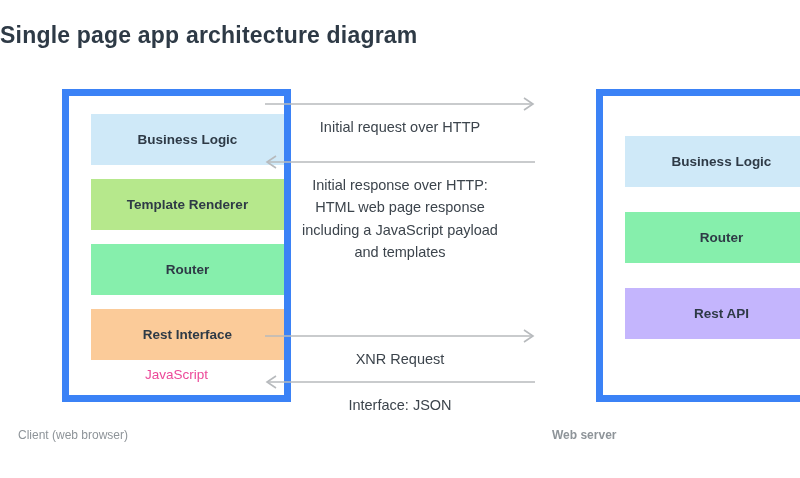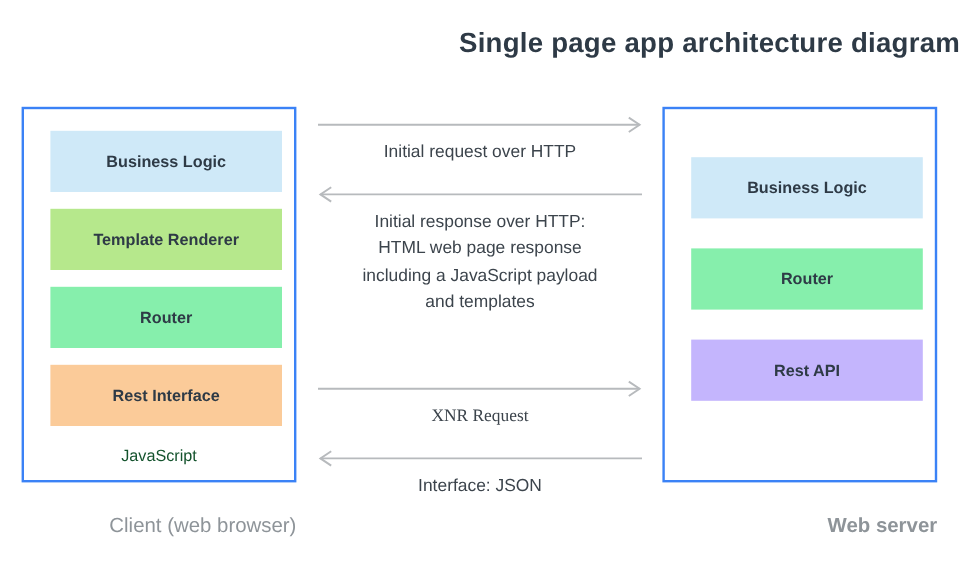--- a/index.html
+++ b/index.html
@@ -19,33 +19,34 @@
     position: absolute;
     inset: 0;
   }
 
   
   .diagram-title {
     position: absolute;
     left: 0;
     top: 22px;
     width: 800px;
-    text-align: right;
+    text-align: left;
     font-size: 23px;
     font-weight: bold;
     color: #2e3a46;
     letter-spacing: 0.2px;
   }
 
   
   .panel {
     position: absolute;
     box-sizing: border-box;
     background: #ffffff;
-    border: 2px solid #3b82f6;
+    border: 7px solid #3b82f6;
+    margin-left: 44px;
   }
   #client-panel {
     left: 18px;
     top: 89px;
     width: 229px;
     height: 313px;
   }
   #server-panel {
     left: 552px;
     top: 89px;
@@ -86,30 +87,30 @@
   #server-box-2 { top: 192px; }
 
   
   .panel-footer {
     position: absolute;
     left: 0;
     width: 100%;
     bottom: 13px;
     text-align: center;
     font-size: 13.5px;
-    color: #14532d;
+    color: #ec4899;
   }
 
   
   .panel-caption {
     position: absolute;
     top: 428px;
     width: 229px;
-    text-align: right;
-    font-size: 17px;
+    text-align: left;
+    font-size: 12px;
     color: #8e9499;
   }
   #client-caption { left: 18px; }
   #server-caption { left: 552px; font-weight: bold; }
 
   
   .flow {
     position: absolute;
     left: 265px;
     width: 270px;
@@ -129,21 +130,21 @@
     text-align: center;
     font-size: 14.5px;
     color: #3c444c;
     line-height: 1.55;
     margin-top: 6px;
     white-space: pre-line;
   }
 
   #flow-1 { top: 98px; }
   #flow-2 { top: 156px; }
-  #flow-3 { top: 318px; font-family: Liberation Serif, serif; }
+  #flow-3 { top: 330px; }
   #flow-4 { top: 376px; }
 </style>
 </head>
 <body>
 
 <div id="diagram-root">
 
   <div class="diagram-title">Single page app architecture diagram</div>
 
   <div class="panel" id="client-panel">

